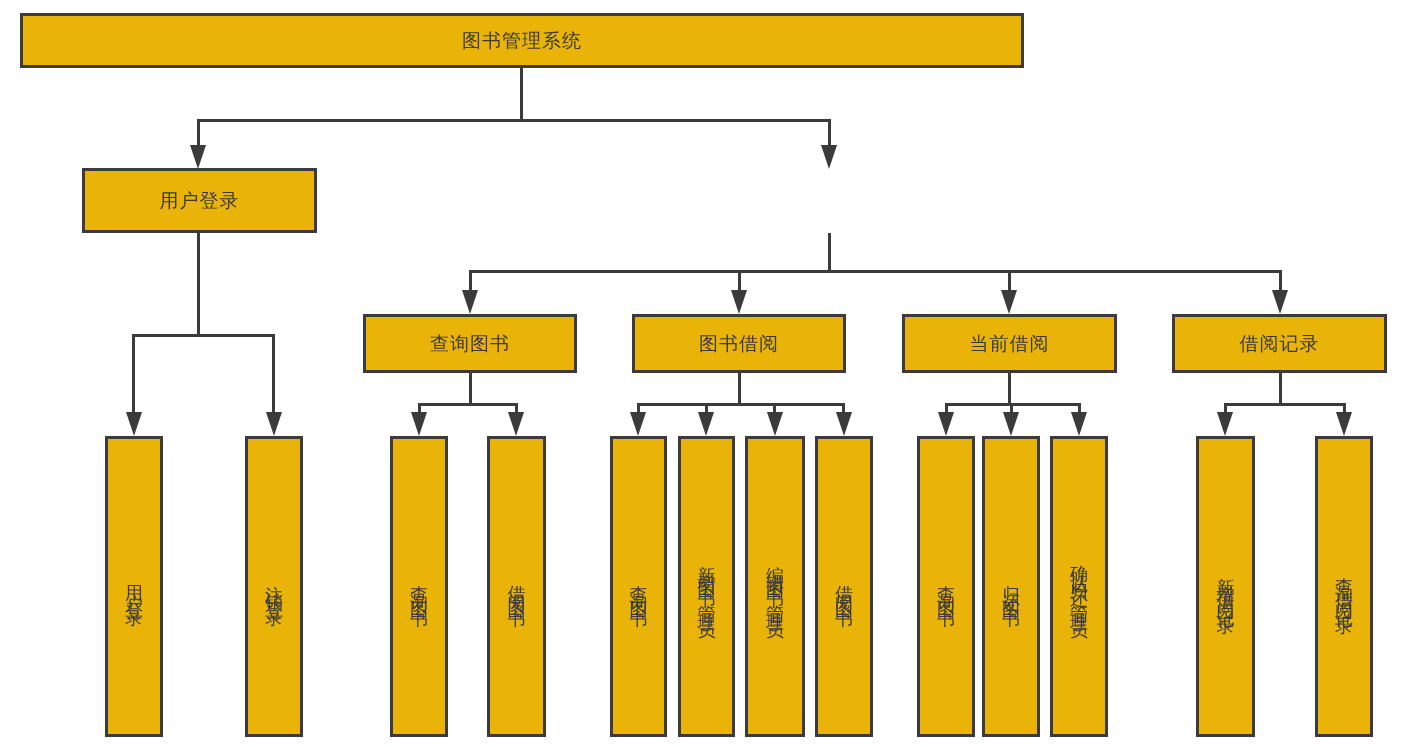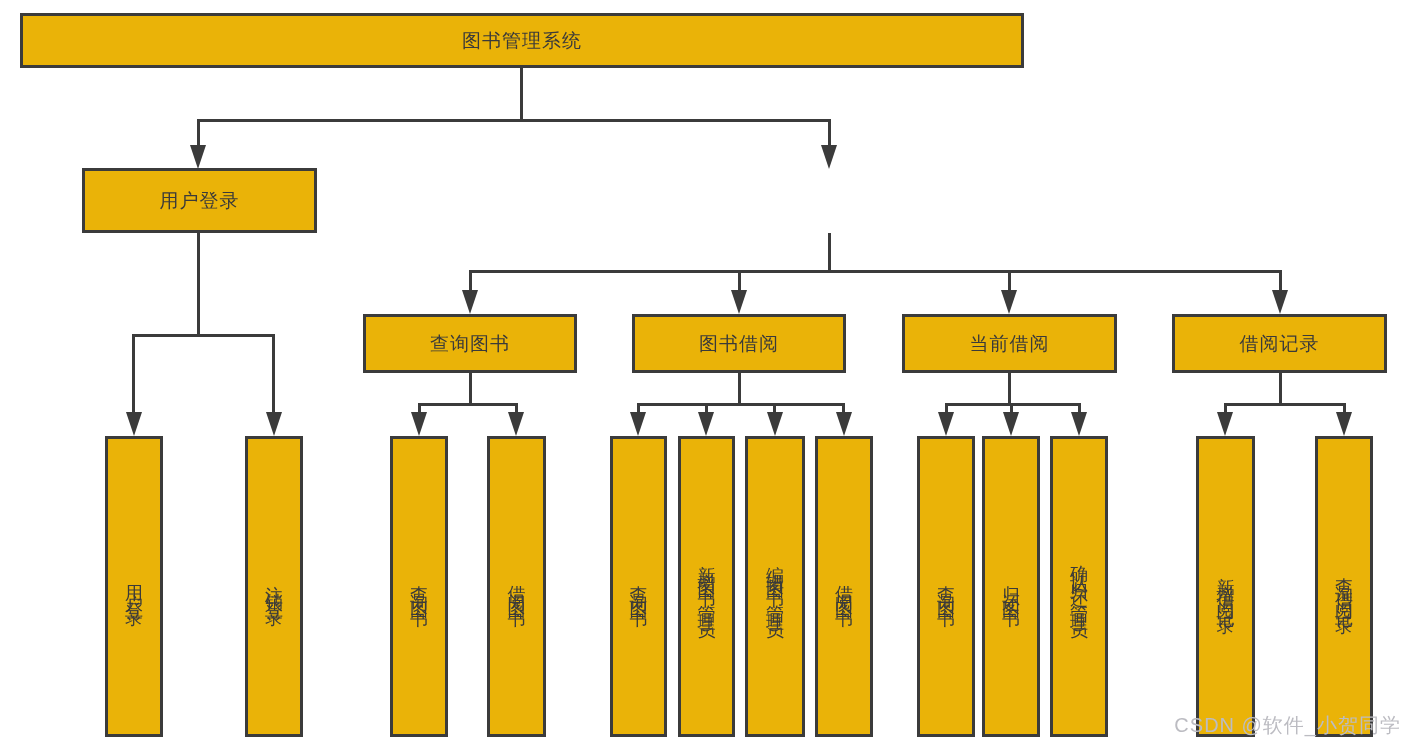--- a/index.html
+++ b/index.html
@@ -155,15 +155,14 @@
     <span>确认归还（管理员）</span>
   </div>
 
   <div class="box vbox" style="left:1196px;top:436px;width:59px;height:301px">
     <span>新增借阅记录</span>
   </div>
   <div class="box vbox" style="left:1315px;top:436px;width:58px;height:301px">
     <span>查询借阅记录</span>
   </div>
 
-  <div class="watermark">CSDN @软件_小贺同学</div>
 
 </div>
 
 </body></html>

